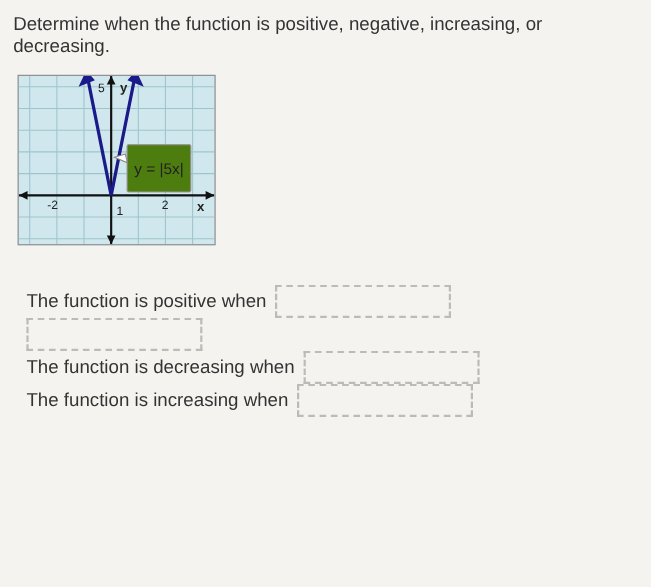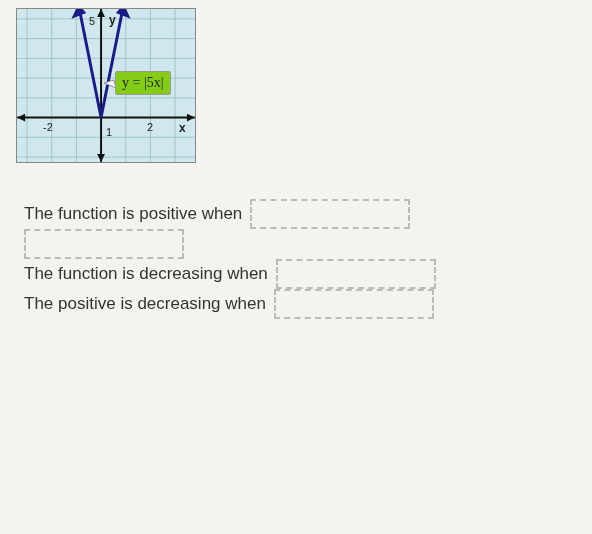--- a/index.html
+++ b/index.html
@@ -32,28 +32,27 @@
     }
     .graph-svg {
       width: 100%;
       height: 100%;
       display: block;
     }
     .eq-label {
       position: absolute;
       left: 98px;
       top: 62px;
-      background: #84cc16;
+      background: #4d7c0f;
       border: 1px solid #999;
       border-radius: 2px;
-      padding: 3px 6px;
+      padding: 13px 6px;
       font-size: 14px;
       color: #222;
       white-space: nowrap;
-      font-family: Liberation Serif, serif;
     }
     .axis-label {
       position: absolute;
       font-size: 12px;
       font-weight: bold;
       color: #222;
     }
     .tick-label {
       position: absolute;
       font-size: 11px;
@@ -81,20 +80,21 @@
       background: transparent;
       font-size: 14px;
       padding: 2px 6px;
       color: #333;
     }
   </style>
 </head>
 <body>
 
 <div class="page">
+  <div class="prompt">Determine when the function is positive, negative, increasing, or decreasing.</div>
 
   <div class="graph-container">
     <svg class="graph-svg" viewBox="0 0 180 155">
 
       <g stroke="#9fc4cb" stroke-width="1">
         <line x1="10" y1="0" x2="10" y2="155"></line>
         <line x1="35" y1="0" x2="35" y2="155"></line>
         <line x1="60" y1="0" x2="60" y2="155"></line>
         <line x1="85" y1="0" x2="85" y2="155"></line>
         <line x1="110" y1="0" x2="110" y2="155"></line>
@@ -150,17 +150,17 @@
       <input class="answer-box" type="text" value="" style="">
     </div>
     <div class="answer-row">
       <input class="answer-box" type="text" value="" style="">
     </div>
     <div class="answer-row">
       <span class="answer-text">The function is decreasing when</span>
       <input class="answer-box" type="text" value="" style="">
     </div>
     <div class="answer-row">
-      <span class="answer-text">The positive is decreasing when</span>
+      <span class="answer-text">The function is increasing when</span>
       <input class="answer-box" type="text" value="" style="">
     </div>
   </div>
 </div>
 
 </body></html>

